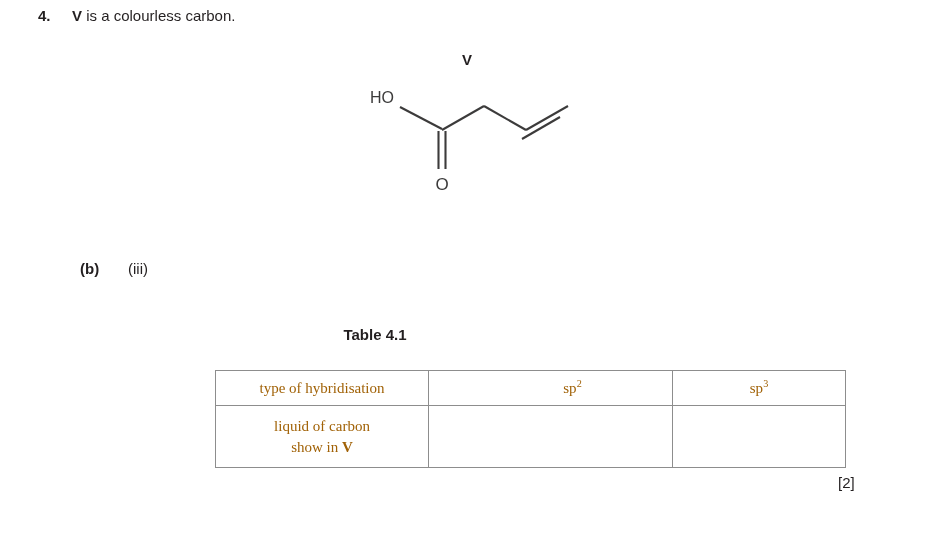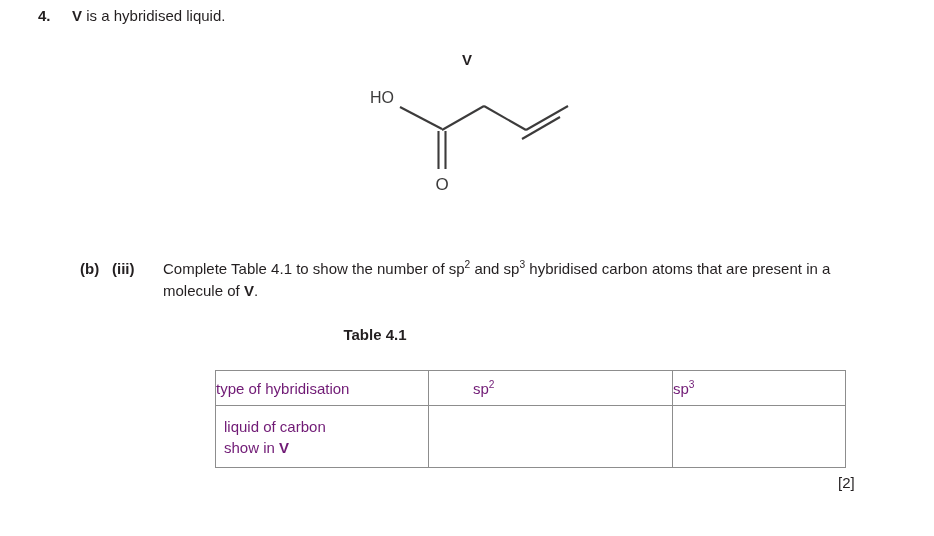--- a/index.html
+++ b/index.html
@@ -78,23 +78,23 @@
     line-height: 22px;
   }
   #part-b .part-letter {
     position: absolute;
     left: 0;
     top: 0;
     font-weight: bold;
   }
   #part-b .part-roman {
     position: absolute;
-    left: 32px;
+    left: 48px;
     top: 0;
-    font-weight: bold;
+    font-weight: normal;
   }
   #part-b .part-text {
     display: block;
     margin-left: 83px;
   }
   sup {
     font-size: 0.68em;
     vertical-align: super;
     line-height: 0;
   }
@@ -113,24 +113,25 @@
     position: absolute;
     left: 215px;
     top: 370px;
     width: 584px;
     border-collapse: collapse;
     table-layout: fixed;
     font-size: 15px;
   }
   #hybridisation-table td {
     border: 1px solid #8d8d8d;
-    text-align: left;
+    text-align: center;
     vertical-align: middle;
     padding: 0;
-    color: #701a75;
+    color: #a16207;
+    font-family: Liberation Serif, serif;
   }
   #hybridisation-table .col-label { width: 212px; }
   #hybridisation-table .col-sp2   { width: 199px; padding-left: 44px; }
   #hybridisation-table .col-sp3   { width: 172px; margin-top: 31px; }
   #hybridisation-table tr.row-header td { height: 34px; }
   #hybridisation-table tr.row-answer td { height: 61px; }
   #hybridisation-table .stacked {
     line-height: 21px;
     padding: 0 8px;
   }
@@ -140,21 +141,21 @@
     position: absolute;
     left: 838px;
     top: 474px;
     font-size: 15px;
   }
 </style>
 </head>
 <body>
 
 <div id="question-stem">
-  <span class="qnum">4.</span><span class="compound-letter">V</span><span> is a hybridised liquid.</span>
+  <span class="qnum">4.</span><span class="compound-letter">V</span><span> is a colourless carbon.</span>
 </div>
 
 <div id="figure-block">
 
   <div id="molecule-label">V</div>
 
   <svg id="molecule-svg" width="220" height="110" viewBox="0 0 220 110">
 
     <text x="22" y="18" font-family="'Liberation Sans', sans-serif" font-size="16" fill="#3c3b3b" text-anchor="middle">HO</text>
 
@@ -171,21 +172,20 @@
 
     <line x1="166" y1="45" x2="208" y2="21" stroke="#3c3b3b" stroke-width="2.1"></line>
     <line x1="162" y1="54" x2="200" y2="32" stroke="#3c3b3b" stroke-width="2.1"></line>
   </svg>
 
 </div>
 
 <div id="part-b">
   <span class="part-letter">(b)</span>
   <span class="part-roman">(iii)</span>
-  <span class="part-text"><span>Complete Table 4.1 to show the number of sp</span><sup>2</sup><span> and sp</span><sup>3</sup><span> hybridised carbon atoms that are present in a molecule of </span><b>V</b><span>.</span></span>
 </div>
 
 <div id="table-caption">Table 4.1</div>
 
 <table id="hybridisation-table">
   <tbody>
       <tr class="row-header">
     <td class="col-label">type of hybridisation</td>
     <td class="col-sp2"><span>sp</span><sup>2</sup></td>
     <td class="col-sp3"><span>sp</span><sup>3</sup></td>

